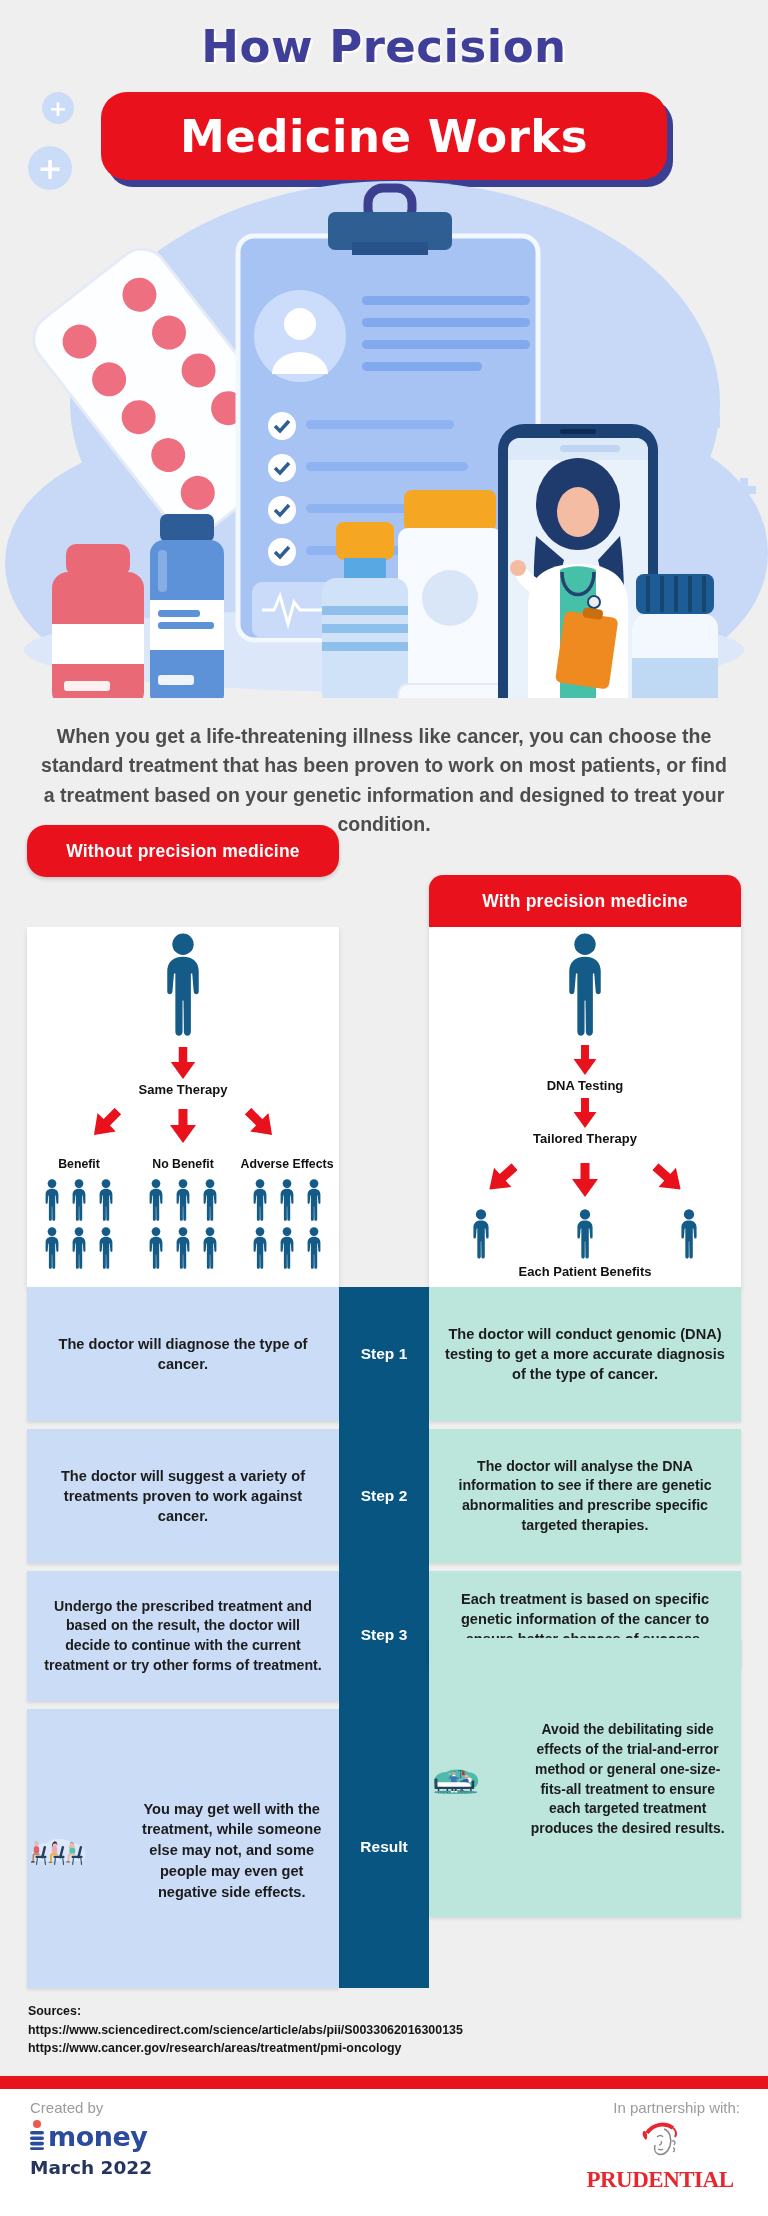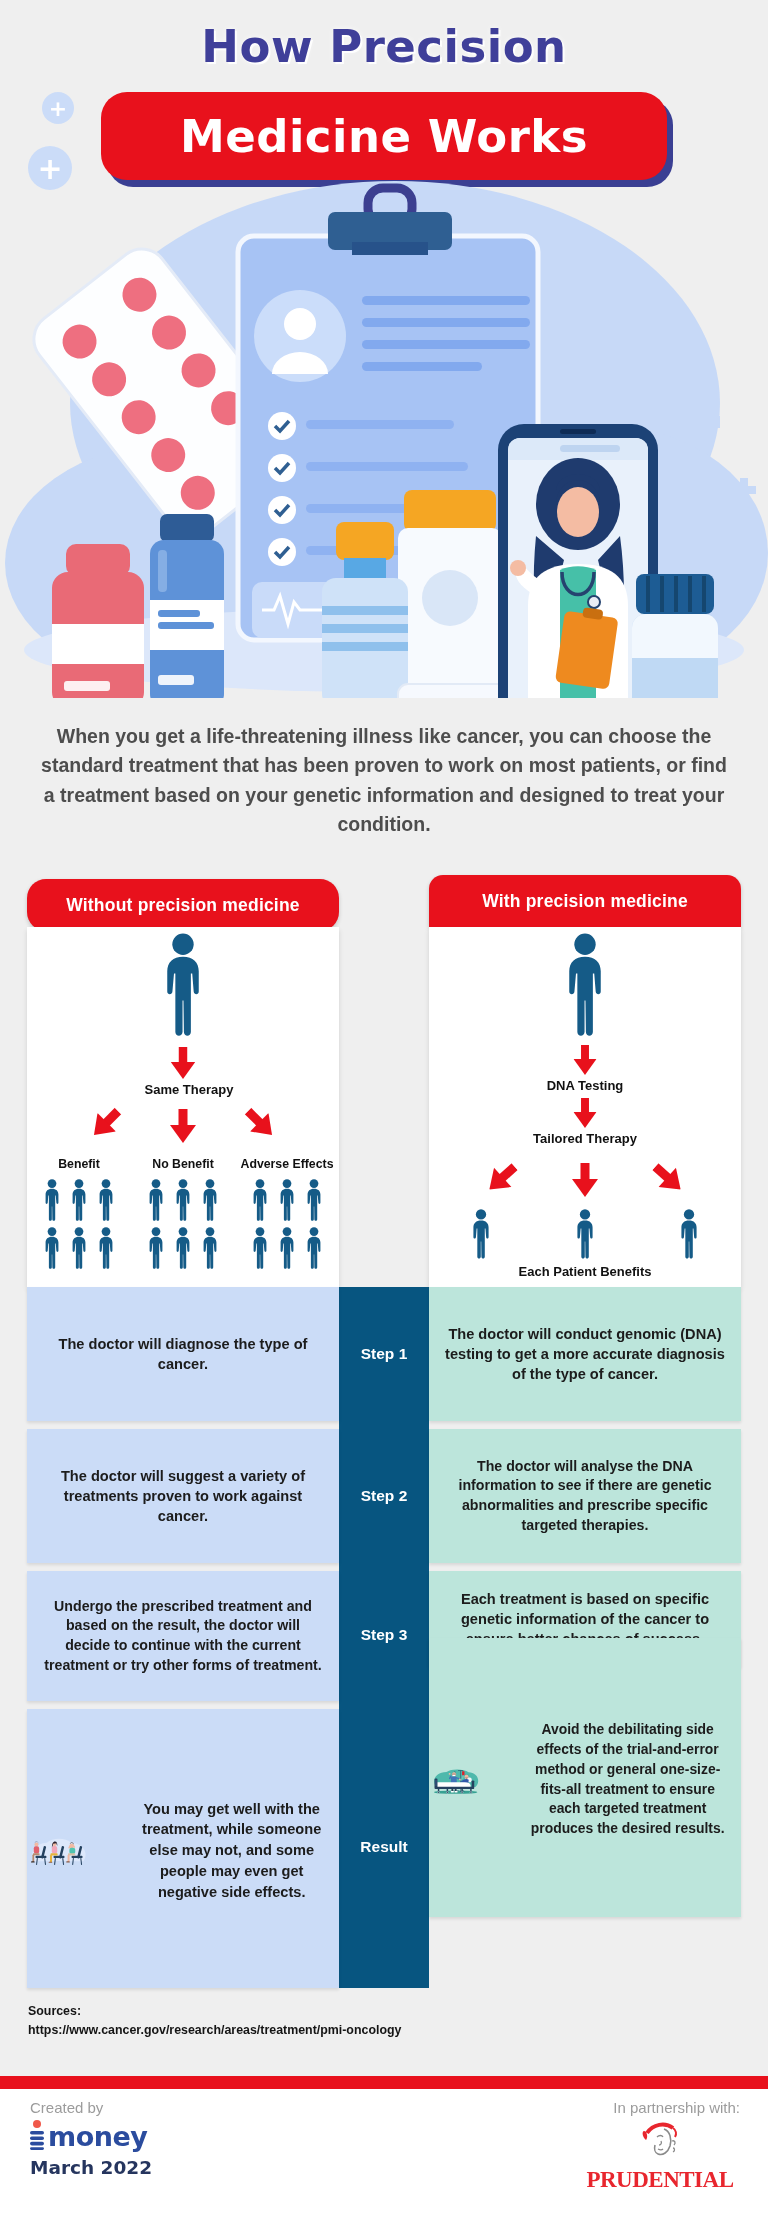--- a/index.html
+++ b/index.html
@@ -266,35 +266,35 @@
         <rect x="18" width="18" height="15" rx="7.5" fill="#F5A623"></rect>
     </g>
     <g transform="translate(650,556) rotate(-12)">
       <rect width="36" height="15" rx="7.5" fill="#F5A623"></rect>
         <rect x="18" width="18" height="15" rx="7.5" fill="#E25B2E"></rect>
     </g>
   </svg>
 
   <div class="abs intro">When you get a life-threatening illness like cancer, you can choose the standard treatment that has been proven to work on most patients, or find a treatment based on your genetic information and designed to treat your condition.</div>
 
-  <div class="abs cardhead" style="left:27px;top:879px;border-radius:19px;">
+  <div class="abs cardhead" style="left:27px;top:825px;border-radius:19px;">
     <span>Without precision medicine</span>
   </div>
   <div class="abs cardhead" style="left:429px;top:875px;">
     <span>With precision medicine</span>
   </div>
 
   <div class="abs cardbody" style="left:27px;top:927px;">
     <svg class="abs" style="left:131px;top:6px;" width="50" height="108" viewBox="0 0 44 96">
         <use href="#sym-person" fill="#155B87"></use>
       </svg>
     <svg class="abs" style="left:143px;top:120px;" width="26" height="32" viewBox="0 0 26 34">
         <use href="#sym-arrow" fill="#E8111C"></use>
       </svg>
-    <div class="flowlabel" style="top:155px;padding-left:6px;">Same Therapy</div>
+    <div class="flowlabel" style="top:155px;">Same Therapy</div>
     <svg class="abs" style="left:66px;top:176px;transform:rotate(45deg);" width="26" height="40" viewBox="0 0 26 34">
         <use href="#sym-arrow" fill="#E8111C"></use>
       </svg>
     <svg class="abs" style="left:143px;top:180px;" width="26" height="38" viewBox="0 0 26 34">
         <use href="#sym-arrow" fill="#E8111C"></use>
       </svg>
     <svg class="abs" style="left:220px;top:176px;transform:rotate(-45deg);" width="26" height="40" viewBox="0 0 26 34">
         <use href="#sym-arrow" fill="#E8111C"></use>
       </svg>
     <div class="grouplabel" style="left:-3px;top:230px;">Benefit</div>
@@ -530,20 +530,21 @@
         <circle cx="100" cy="141" r="5" fill="#24415F" stroke="#ffffff" stroke-width="2"></circle>
         <circle cx="180" cy="141" r="5" fill="#24415F" stroke="#ffffff" stroke-width="2"></circle>
         <circle cx="228" cy="141" r="5" fill="#24415F" stroke="#ffffff" stroke-width="2"></circle>
       </g>
     </svg>
     <div class="restext" style="font-size:13.9px;">Avoid the debilitating side effects of the trial-and-error method or general one-size-fits-all treatment to ensure each targeted treatment produces the desired results.</div>
   </div>
 
   <div class="abs sources">
     <div>Sources:</div>
+    <div>https://www.sciencedirect.com/science/article/abs/pii/S0033062016300135</div>
     <div>https://www.cancer.gov/research/areas/treatment/pmi-oncology</div>
   </div>
 
   <div class="abs redbar"></div>
   <div class="abs footer">
     <div class="abs createdby">Created by</div>
     <div class="abs imoney">
       <svg width="16" height="30" viewBox="0 0 16 30" style="margin-right:2px;">
         <circle cx="7" cy="4" r="4" fill="#F0584A"></circle>
         <rect x="0" y="11" width="14" height="3.6" rx="1.8" fill="#2B4C9E"></rect>

